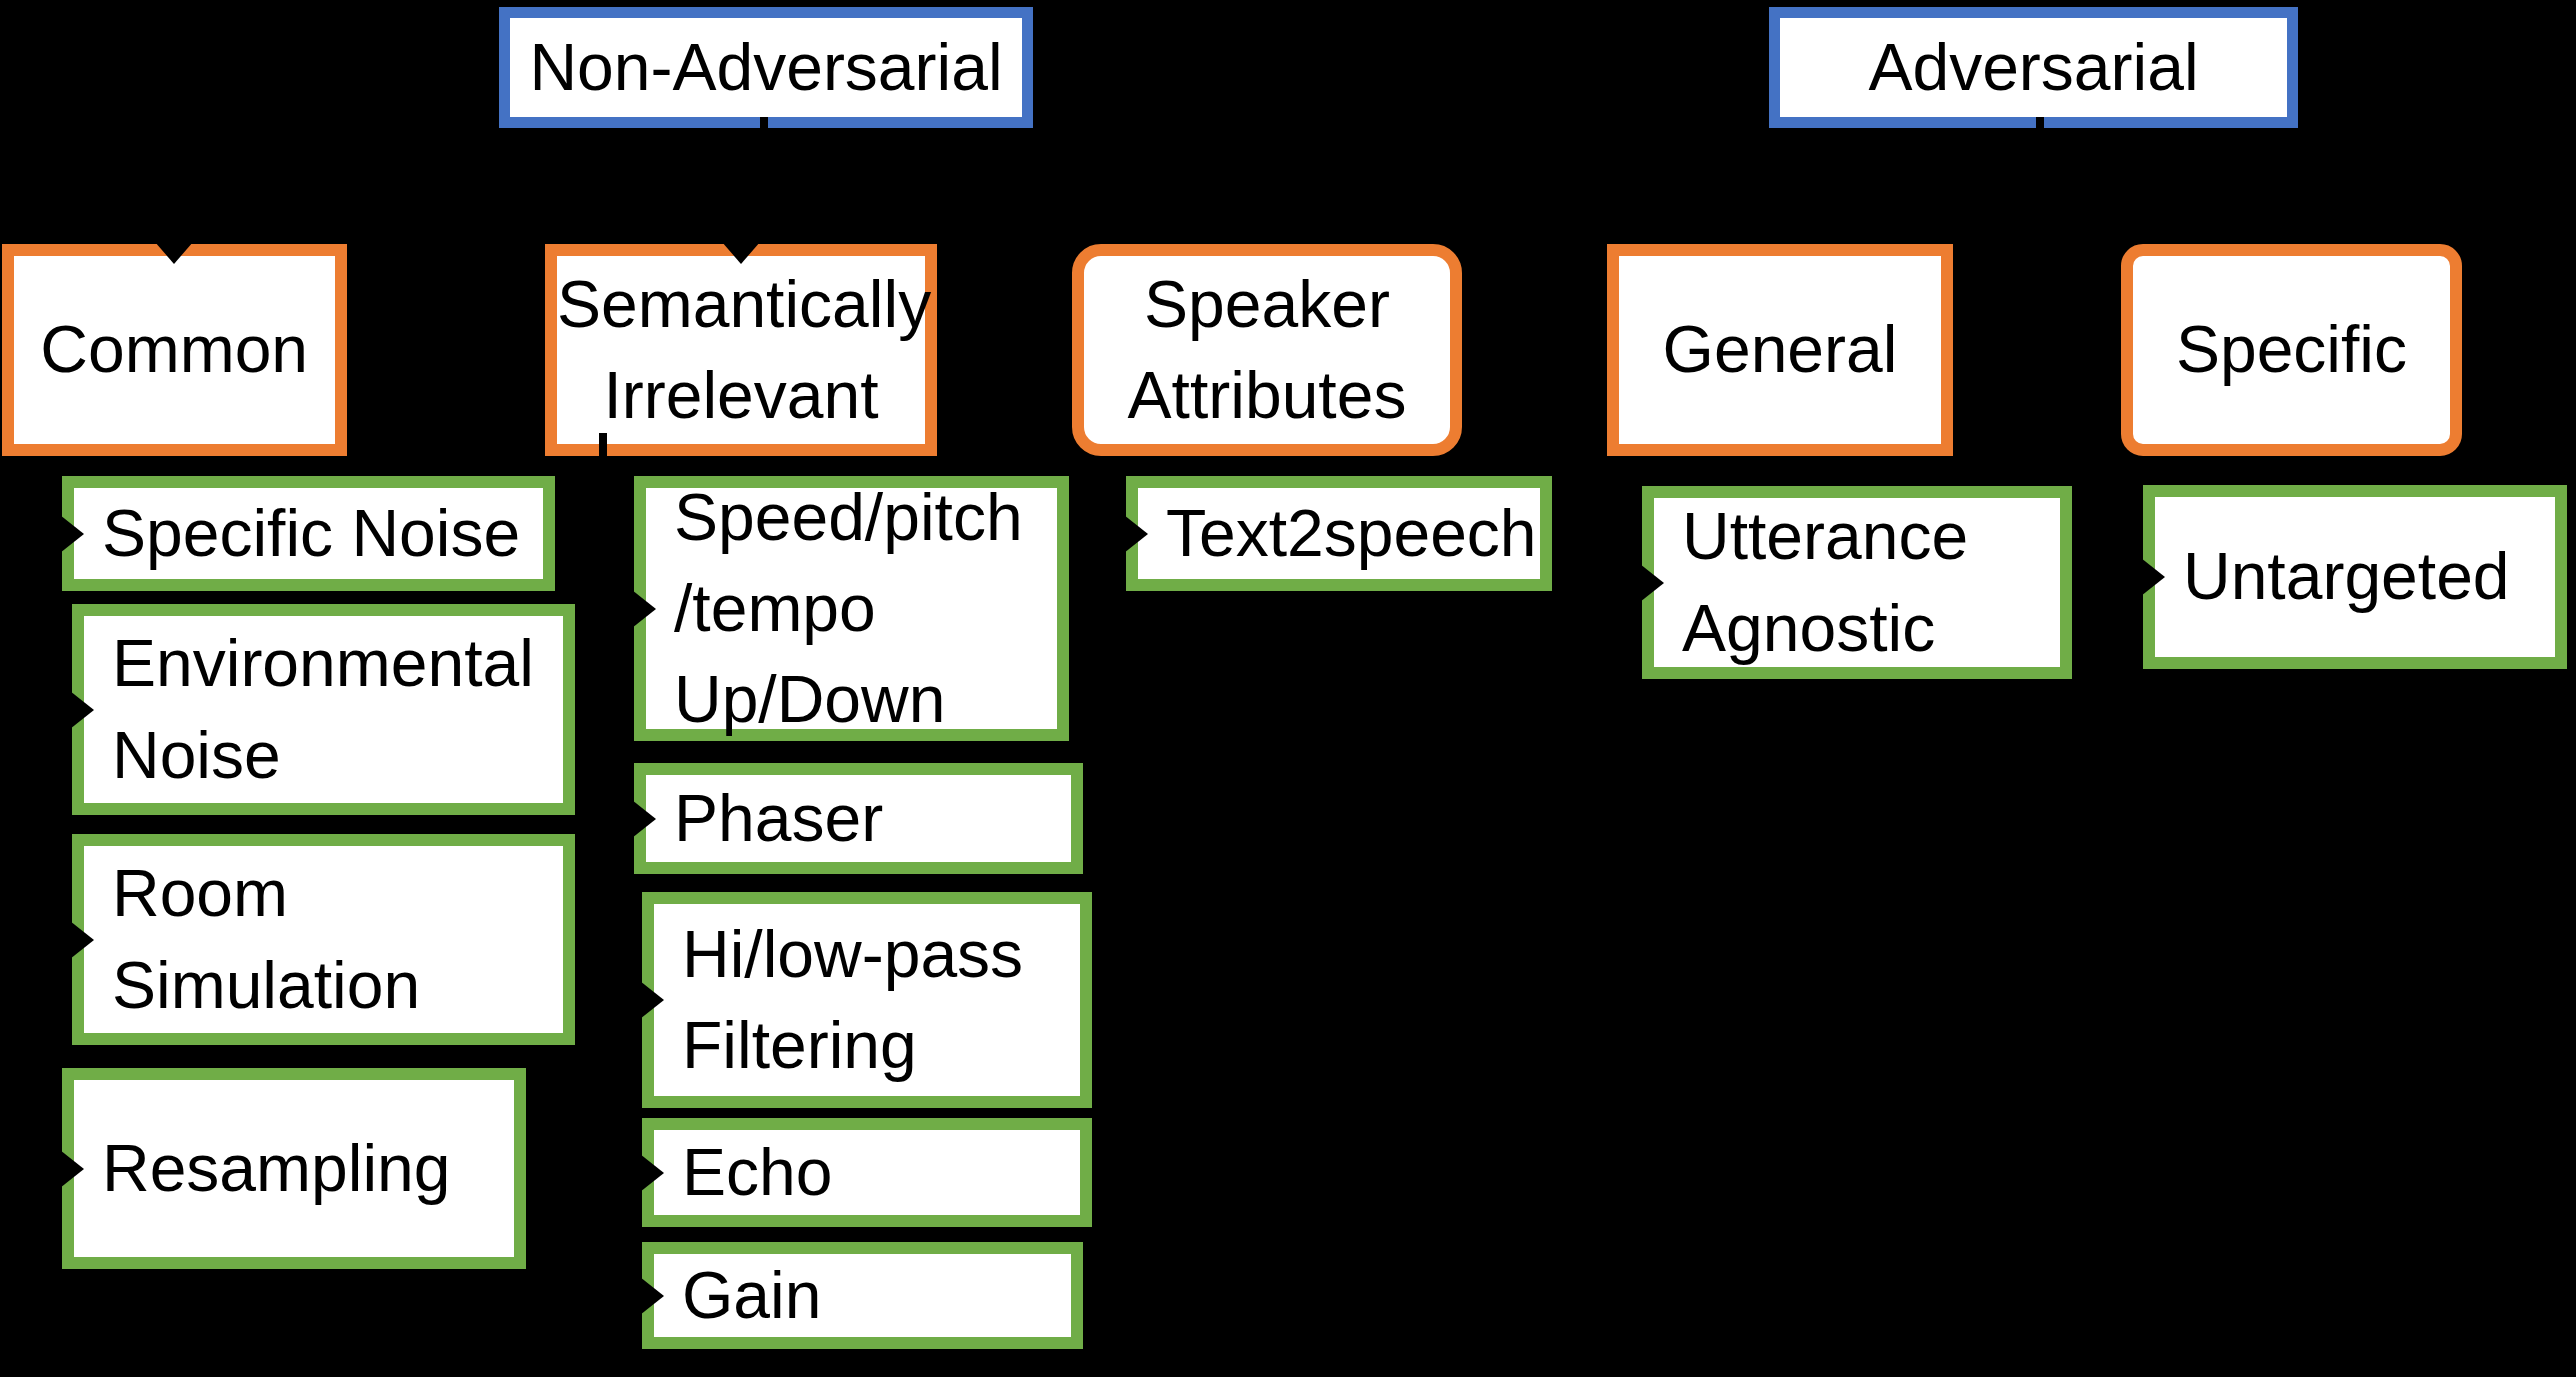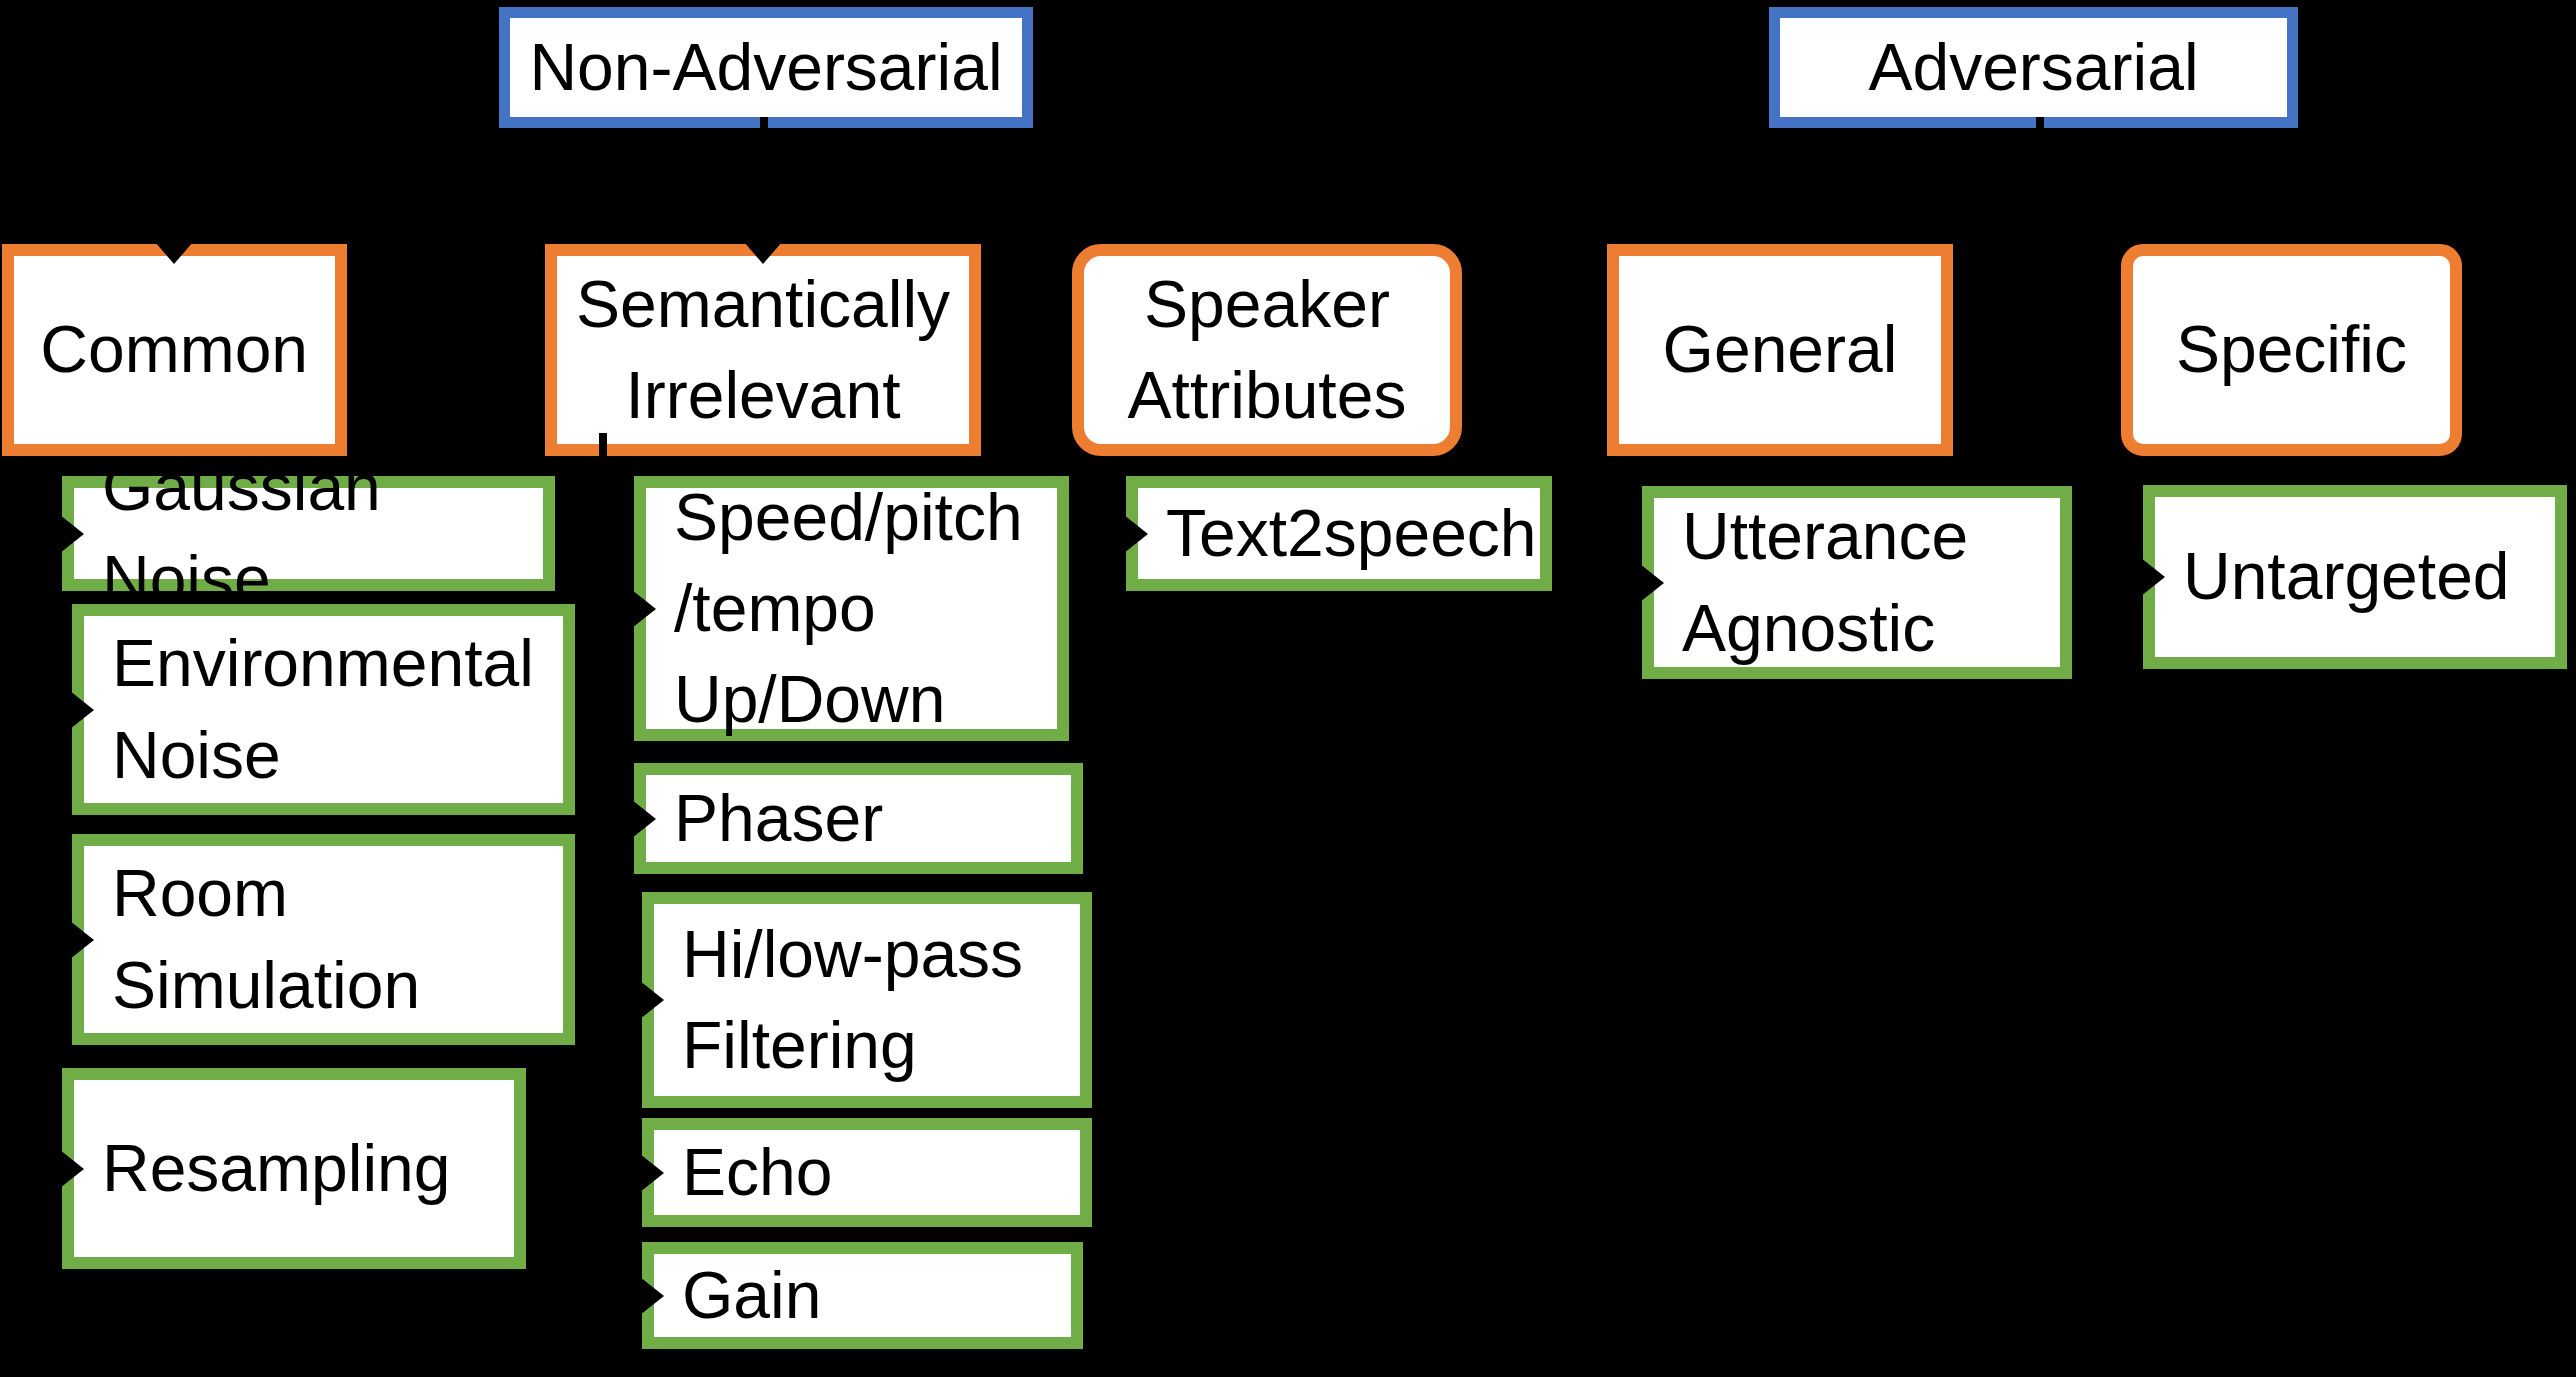--- a/index.html
+++ b/index.html
@@ -75,38 +75,38 @@
     <div class="box root" style="left: 499px; top: 6.7px; width: 534px; height: 121px; border-color: rgb(68, 114, 196);">
       <div class="label">Non-Adversarial</div>
     </div>
     <div class="box root" style="left: 1769px; top: 6.7px; width: 529px; height: 121px; border-color: rgb(68, 114, 196);">
       <div class="label">Adversarial</div>
     </div>
     <div class="box category" style="left: 1.7px; top: 244px; width: 345px; height: 212px; border-color: rgb(237, 125, 49);">
       <span class="arrow-down"></span>
       <div class="label">Common</div>
     </div>
-    <div class="box category" style="left: 545px; top: 244px; width: 436px; height: 212px; border-color: rgb(237, 125, 49);">
+    <div class="box category" style="left: 545px; top: 244px; width: 392px; height: 212px; border-color: rgb(237, 125, 49);">
       <span class="arrow-down"></span>
       <div class="label">Semantically
 Irrelevant</div>
     </div>
     <div class="box category" style="left: 1072px; top: 244px; width: 390px; height: 212px; border-color: rgb(237, 125, 49); border-radius: 29px;">
       <div class="label">Speaker
 Attributes</div>
     </div>
     <div class="box category" style="left: 1607px; top: 244px; width: 346px; height: 212px; border-color: rgb(237, 125, 49);">
       <div class="label">General</div>
     </div>
     <div class="box category" style="left: 2121px; top: 244px; width: 341px; height: 212px; border-color: rgb(237, 125, 49); border-radius: 22px;">
       <div class="label">Specific</div>
     </div>
     <div class="box leaf" style="left: 62px; top: 476px; width: 493px; height: 115px; border-color: rgb(112, 173, 71);">
       <span class="arrow-right"></span>
-      <div class="label">Gaussian Noise</div>
+      <div class="label">Specific Noise</div>
     </div>
     <div class="box leaf" style="left: 72px; top: 604px; width: 503px; height: 211px; border-color: rgb(112, 173, 71);">
       <span class="arrow-right"></span>
       <div class="label">Environmental
 Noise</div>
     </div>
     <div class="box leaf" style="left: 72px; top: 834px; width: 503px; height: 211px; border-color: rgb(112, 173, 71);">
       <span class="arrow-right"></span>
       <div class="label">Room
 Simulation</div>

